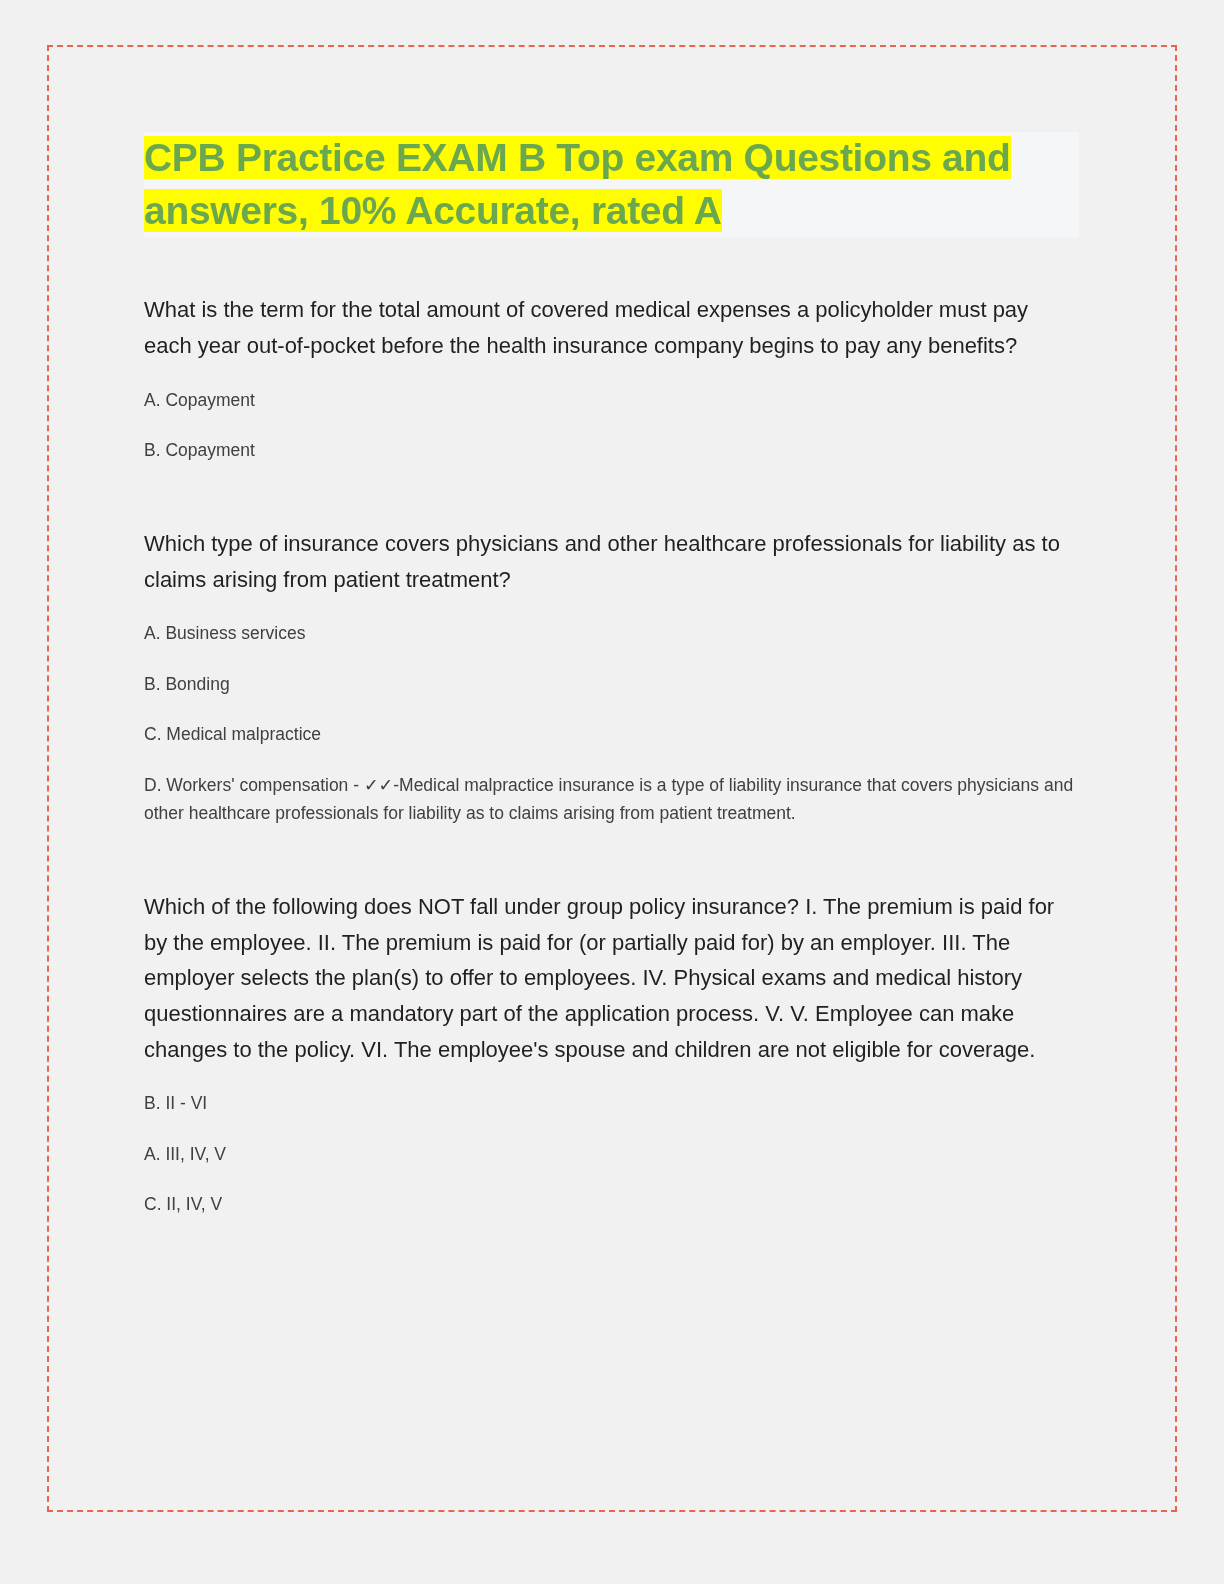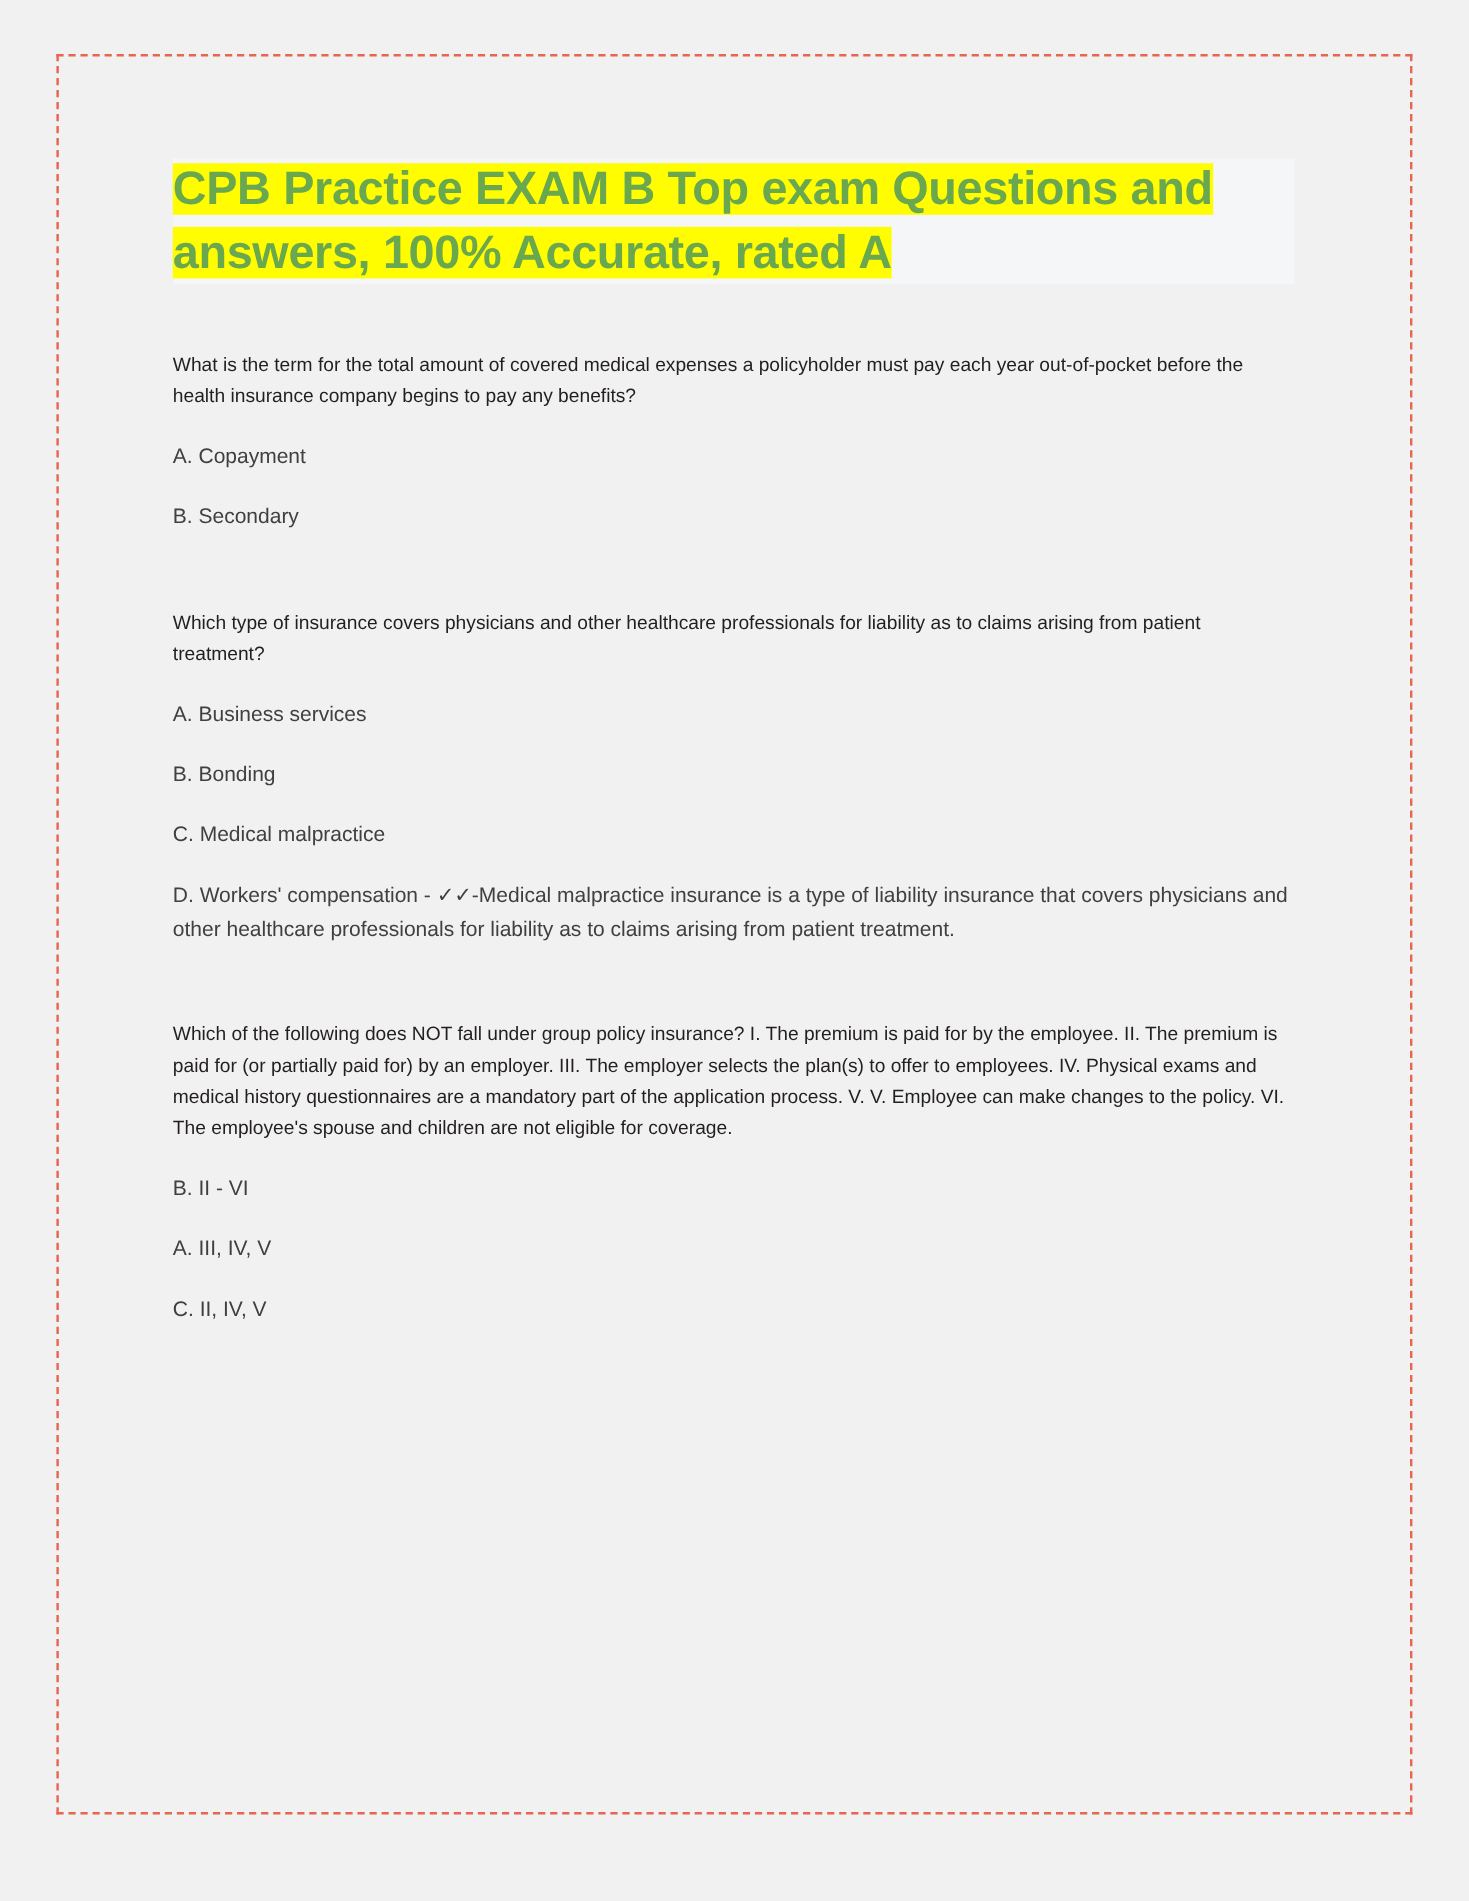--- a/index.html
+++ b/index.html
@@ -44,21 +44,21 @@
     padding: 0;
     letter-spacing: -0.3px;
   }
   .title span.hl {
     background: #fffd00;
     box-decoration-break: clone;
     -webkit-box-decoration-break: clone;
   }
   .qtext {
     font-family: "Liberation Sans", sans-serif;
-    font-size: 16px;
+    font-size: 22px;
     color: #231f20;
     line-height: 1.62;
     margin: 0 0 22px 0;
   }
   .opt {
     font-family: "Liberation Sans", sans-serif;
     font-size: 17.5px;
     color: #404040;
     line-height: 1.62;
     margin: 0 0 22px 0;
@@ -67,27 +67,27 @@
     height: 40px;
   }
 </style>
 </head>
 <body>
 
 <div class="page">
   <div class="content">
 
     <div class="title-block">
-      <h1 class="title"><span class="hl">CPB Practice EXAM B Top exam Questions and answers, 100% Accurate, rated A</span></h1>
+      <h1 class="title"><span class="hl">CPB Practice EXAM B Top exam Questions and answers, 10% Accurate, rated A</span></h1>
     </div>
 
     <div>
       <p class="qtext">What is the term for the total amount of covered medical expenses a policyholder must pay each year out-of-pocket before the health insurance company begins to pay any benefits?</p>
       <p class="opt">A. Copayment</p>
-      <p class="opt">B. Secondary</p>
+      <p class="opt">B. Copayment</p>
     </div>
 
     <div class="block-gap"></div>
 
     <div>
       <p class="qtext">Which type of insurance covers physicians and other healthcare professionals for liability as to claims arising from patient treatment?</p>
       <p class="opt">A. Business services</p>
       <p class="opt">B. Bonding</p>
       <p class="opt">C. Medical malpractice</p>
       <p class="opt">D. Workers' compensation - ✓✓-Medical malpractice insurance is a type of liability insurance that covers physicians and other healthcare professionals for liability as to claims arising from patient treatment.</p>

